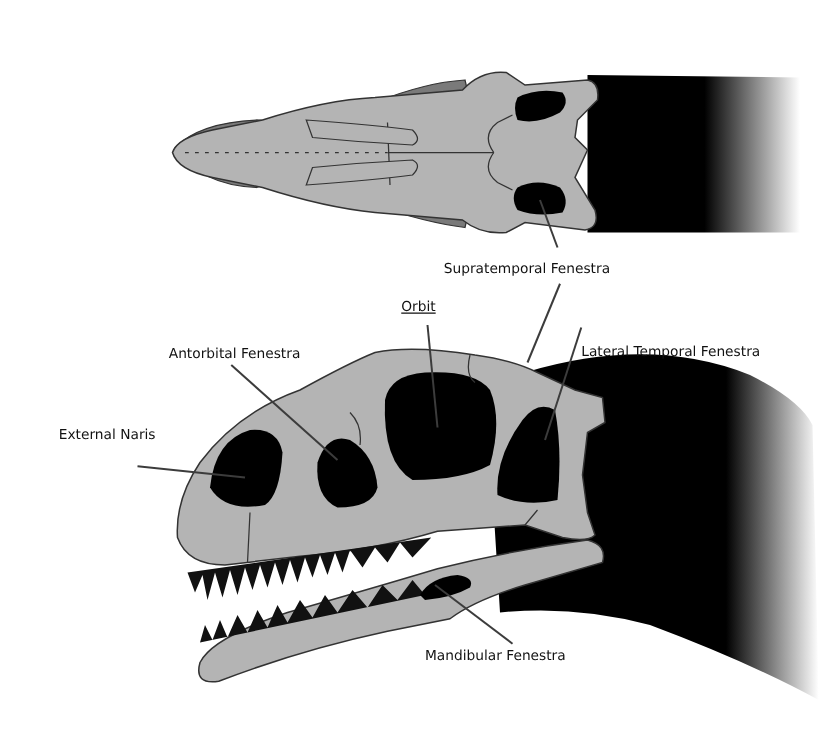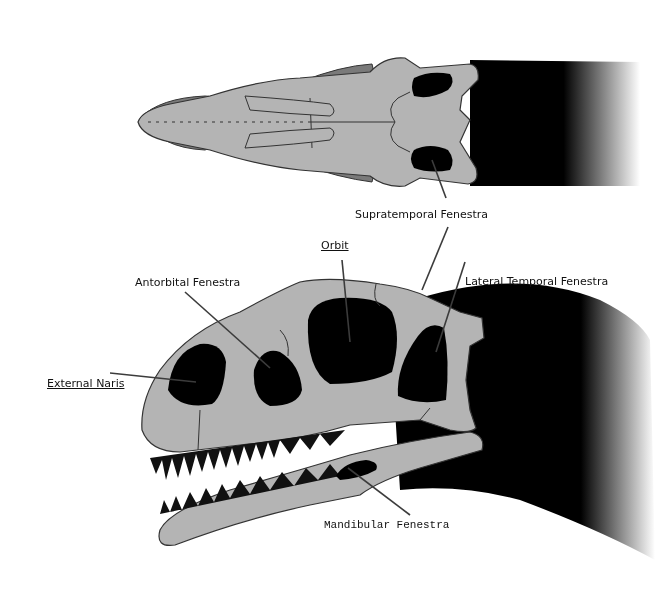--- a/index.html
+++ b/index.html
@@ -77,15 +77,15 @@
     <line x1="185" y1="292" x2="270" y2="368"></line>
     <line x1="110" y1="373" x2="196" y2="382"></line>
     <line x1="348" y1="468" x2="410" y2="515"></line>
   </g>
 </svg>
 
 <div class="lbl" style="left:355px;top:208px;">Supratemporal Fenestra</div>
 <div class="lbl" style="left:321px;top:239px;text-decoration:underline;">Orbit</div>
 <div class="lbl" style="left:465px;top:239px;margin-top:36px;">Lateral Temporal Fenestra</div>
 <div class="lbl" style="left:135px;top:276px;text-align:center;">Antorbital Fenestra</div>
-<div class="lbl" style="left:47px;top:377px;text-decoration:underline;">External Naris</div>
-<div class="lbl" style="left:324px;top:518px;font-family:Liberation Mono, monospace;">Mandibular Fenestra</div>
+<div class="lbl" style="left:47px;top:341px;">External Naris</div>
+<div class="lbl" style="left:340px;top:518px;">Mandibular Fenestra</div>
 </div>
 
 </body></html>

